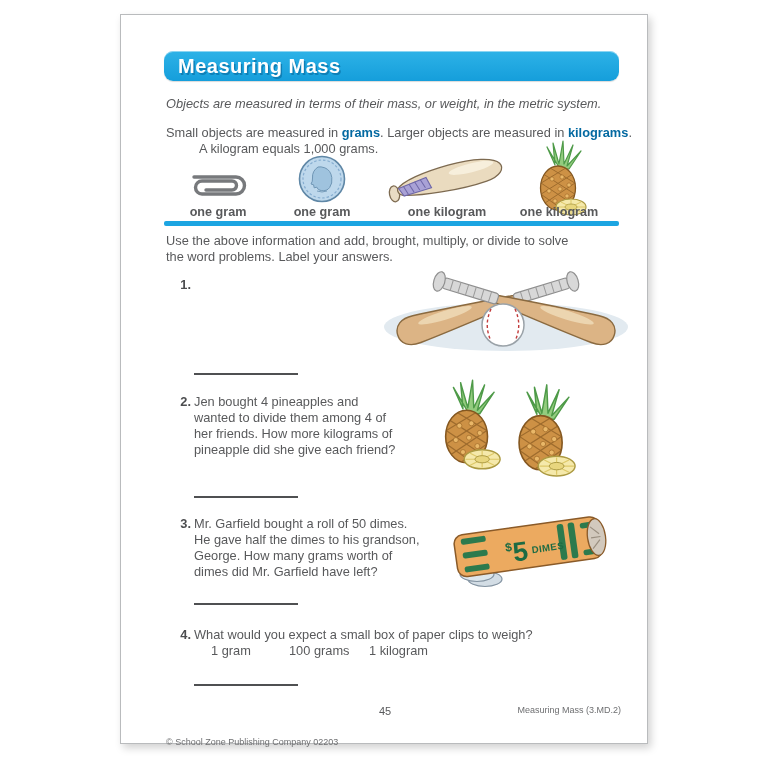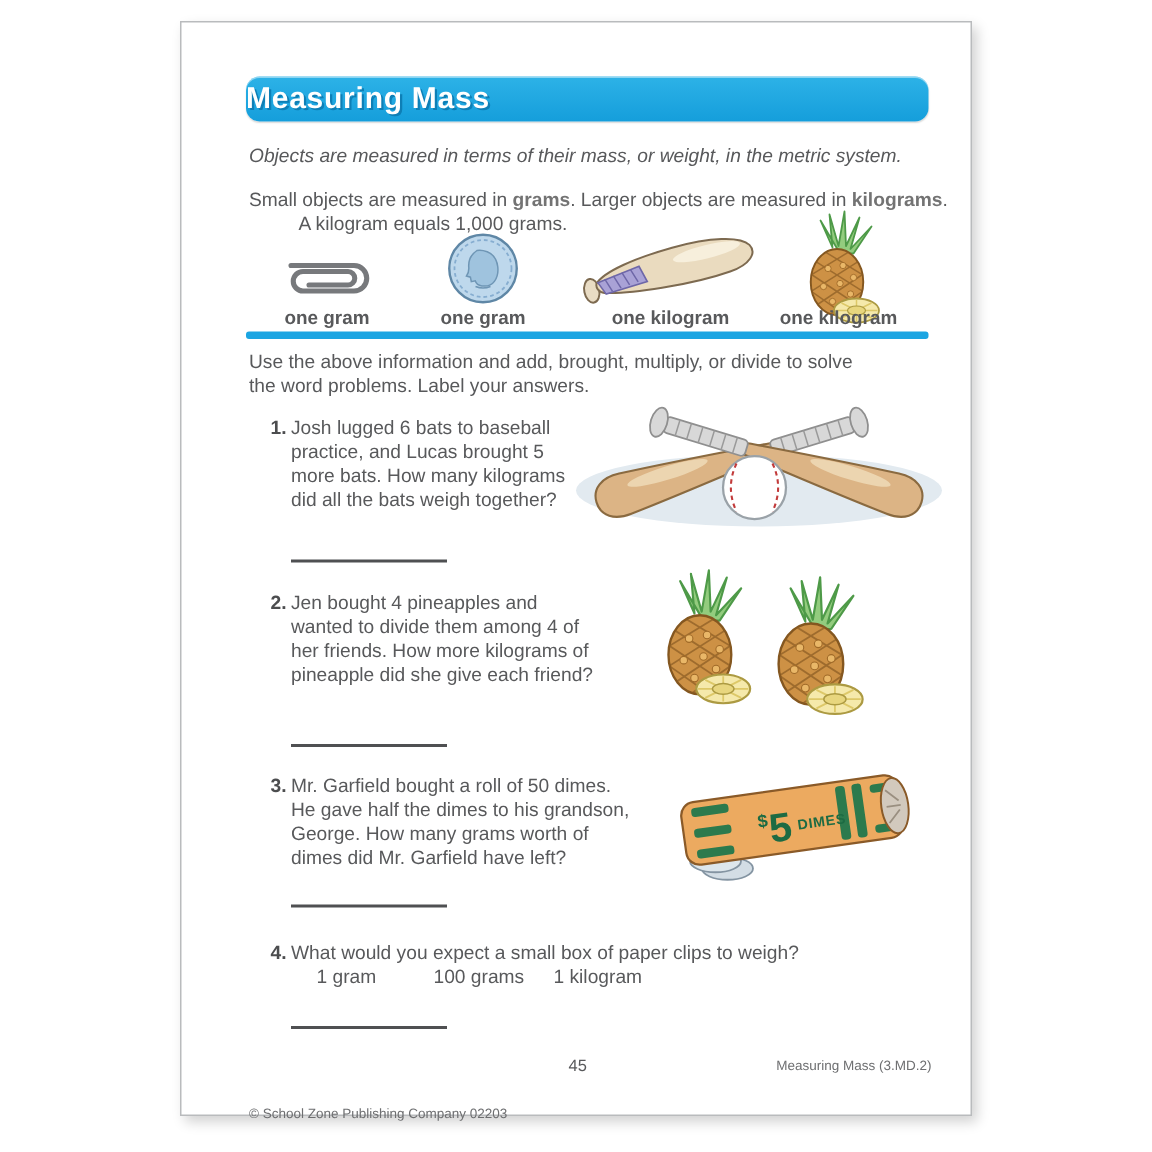--- a/index.html
+++ b/index.html
@@ -13,26 +13,26 @@
     background:#ffffff; border:1px solid #b9bbbd;
     box-shadow:3px 4px 8px rgba(0,0,0,0.18);
   }
   .title-bar {
     position:absolute; left:43px; top:36px; width:455px; height:30px;
     background:linear-gradient(#2db2e7,#159edb);
     border-radius:9px;
     box-shadow:inset 0 1px 0 rgba(255,255,255,.45), 0 1px 1px rgba(0,0,0,.15);
   }
   .title-bar span {
-    display:block; line-height:30px;
+    display:block; padding-left:14px; line-height:30px;
     font-size:20px; font-weight:bold; color:#ffffff; letter-spacing:.5px;
     text-shadow:1.5px 1.5px 0 #0e7fb6;
   }
   .txt { position:absolute; color:#58595b; font-size:12.8px; line-height:16px; }
-  .bold { font-weight:bold; color:#737373; }
+  .bold { font-weight:bold; color:#0369a1; }
   .item-label { position:absolute; width:110px; text-align:center; color:#58595b; font-size:12.6px; top:190px;font-weight:bold; }
   .divider { position:absolute; left:43px; top:206px; width:455px; height:5px; background:#1ca5e2; border-radius:2px; }
   .prob-num { position:absolute; width:20px; text-align:right; font-weight:bold; color:#4c4d4f; font-size:12.8px; }
   .prob-text { position:absolute; left:73px; color:#58595b; font-size:12.8px; line-height:16px; }
   .blank {
     position:absolute; left:73px; width:104px; height:2px; background:#4f5052; border:none;
   }
   .illus { position:absolute; }
   .opt1 { position:absolute; left:90px; top:628px; }
   .opt2 { position:absolute; left:168px; top:628px; }
@@ -110,26 +110,20 @@
     <div class="item-label" style="left:146px;">one gram</div>
     <div class="item-label" style="left:271px;">one kilogram</div>
     <div class="item-label" style="left:383px;">one kilogram</div>
 
     <div class="divider"></div>
 
     <div class="txt" style="left:45px; top:218px;">Use the above information and add, brought, multiply, or divide to solve</div>
     <div class="txt" style="left:45px; top:234px;">the word problems. Label your answers.</div>
 
     <div class="prob-num" style="left:50px; top:262px;">1.</div>
-    <div class="prob-text" style="top:262px;">
-      <div>Josh lugged 6 bats to baseball</div>
-      <div>practice, and Lucas brought 5</div>
-      <div>more bats. How many kilograms</div>
-      <div>did all the bats weigh together?</div>
-    </div>
     <svg class="illus" style="left:256px; top:250px;" width="258" height="100" viewBox="0 0 258 100">
       <defs>
         <g id="xbat">
           <path d="M7 0 C 7 -9.5 15 -15 27 -14 C 60 -11.5 96 -7.5 129 -4 L187 -2.6 L187 2.6 L129 4 C 96 7.5 60 11.5 27 14 C 15 15 7 9.5 7 0 Z" fill="#dcb485" stroke="#8a6a40" stroke-width="1.4"></path>
           <ellipse cx="58" cy="-5" rx="28" ry="4.5" fill="#ecd5b0"></ellipse>
           <rect x="129" y="-5.5" width="57" height="11" rx="3" fill="#d8d8d8" stroke="#8f8f8f" stroke-width="1.2"></rect>
           <path d="M137 -5.5 v11 M145 -5.5 v11 M153 -5.5 v11 M161 -5.5 v11 M169 -5.5 v11 M177 -5.5 v11" stroke="#9a9a9a" stroke-width="1" fill="none"></path>
           <ellipse cx="190" cy="0" rx="5.5" ry="10" fill="#d8d8d8" stroke="#8f8f8f" stroke-width="1.2"></ellipse>
         </g>
       </defs>

